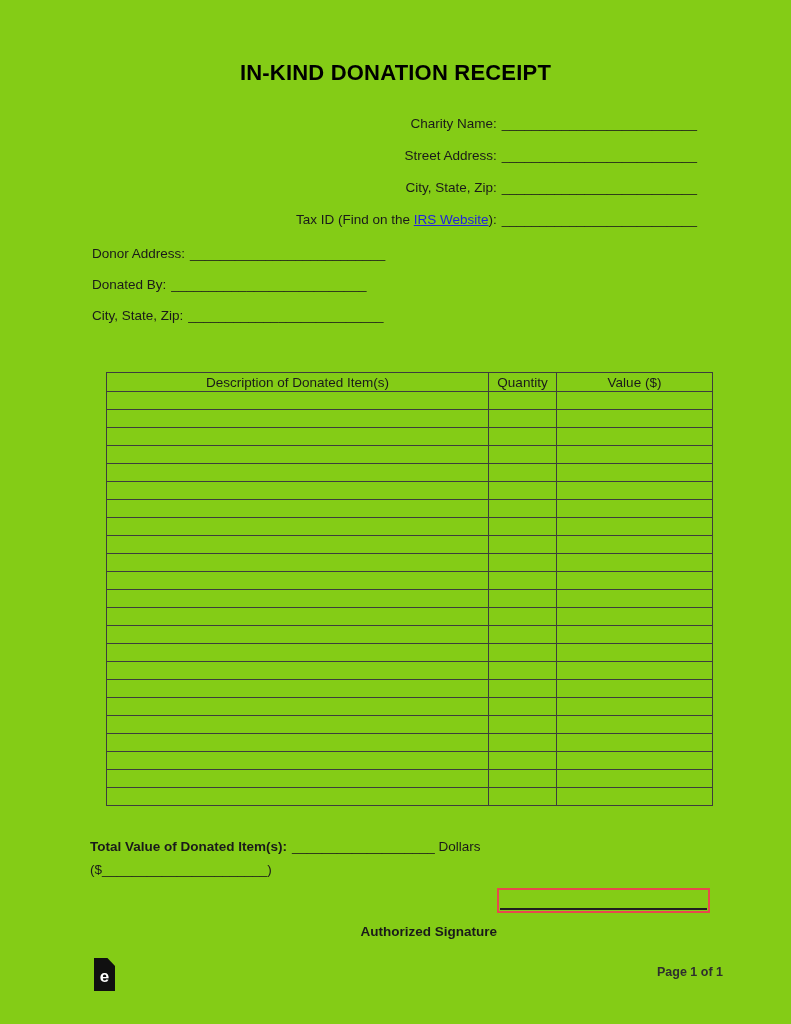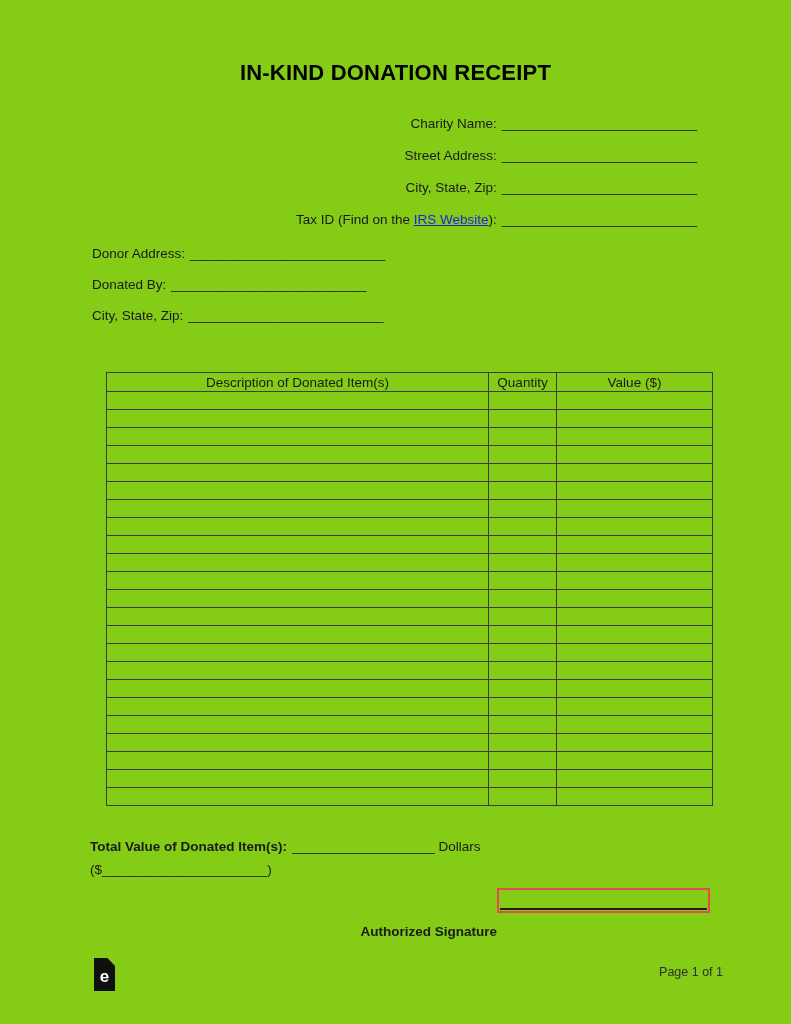--- a/index.html
+++ b/index.html
@@ -116,20 +116,21 @@
     font-weight: bold;
     font-size: 17px;
     line-height: 1;
     margin-top: 4px;
   }
   .page-label {
     position: absolute;
     top: 965px; right: 68px;
     font-size: 12.5px;
     color: #2e2e2e;
+    font-weight: bold;
   }
 </style>
 </head>
 <body>
 
 <div class="page">
 
   <div class="doc-title">IN-KIND DONATION RECEIPT</div>
 
   <div class="charity-block">

